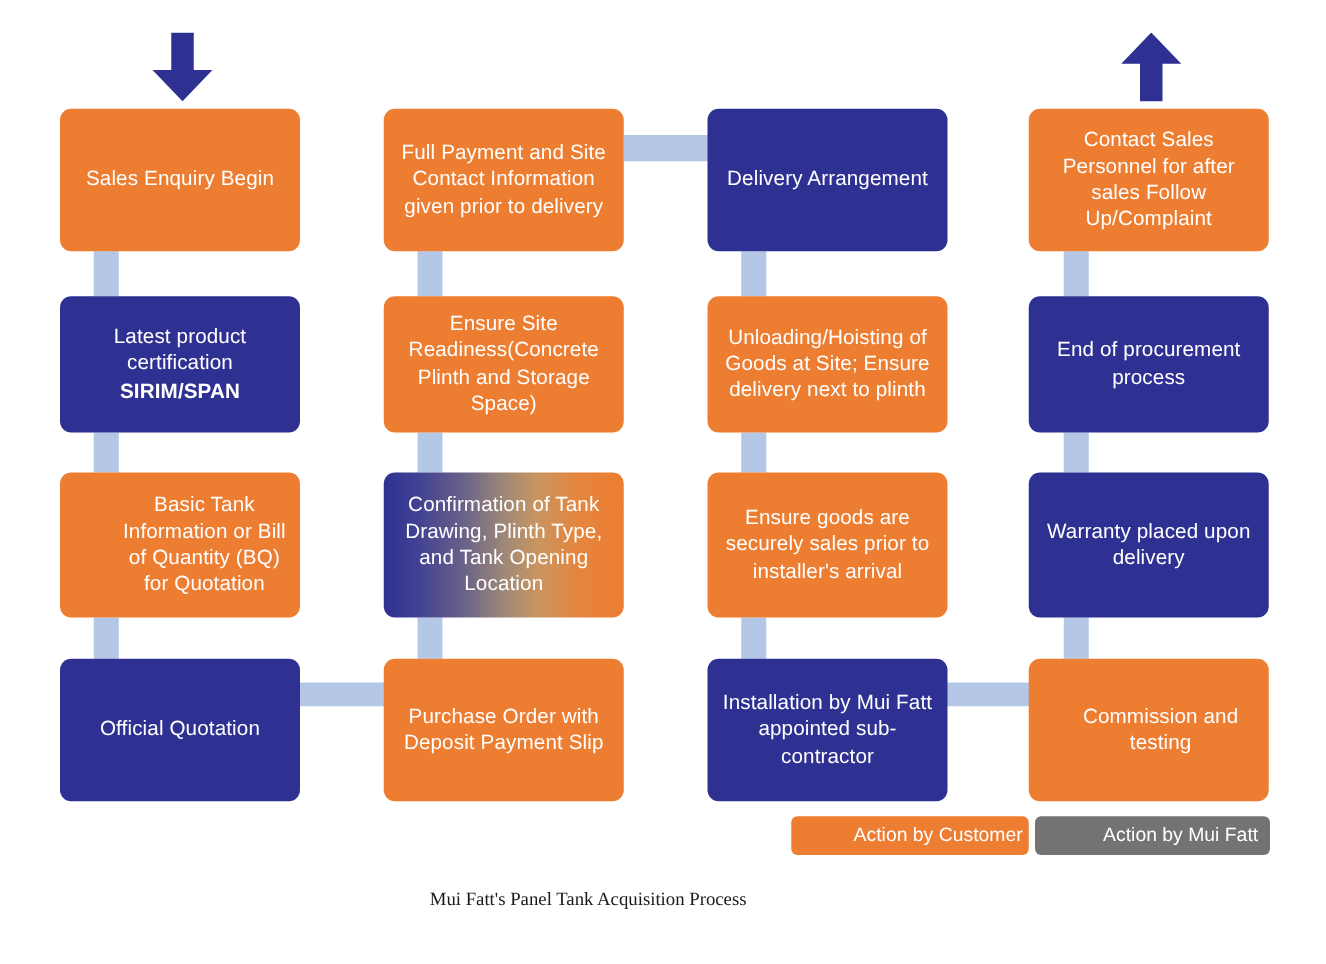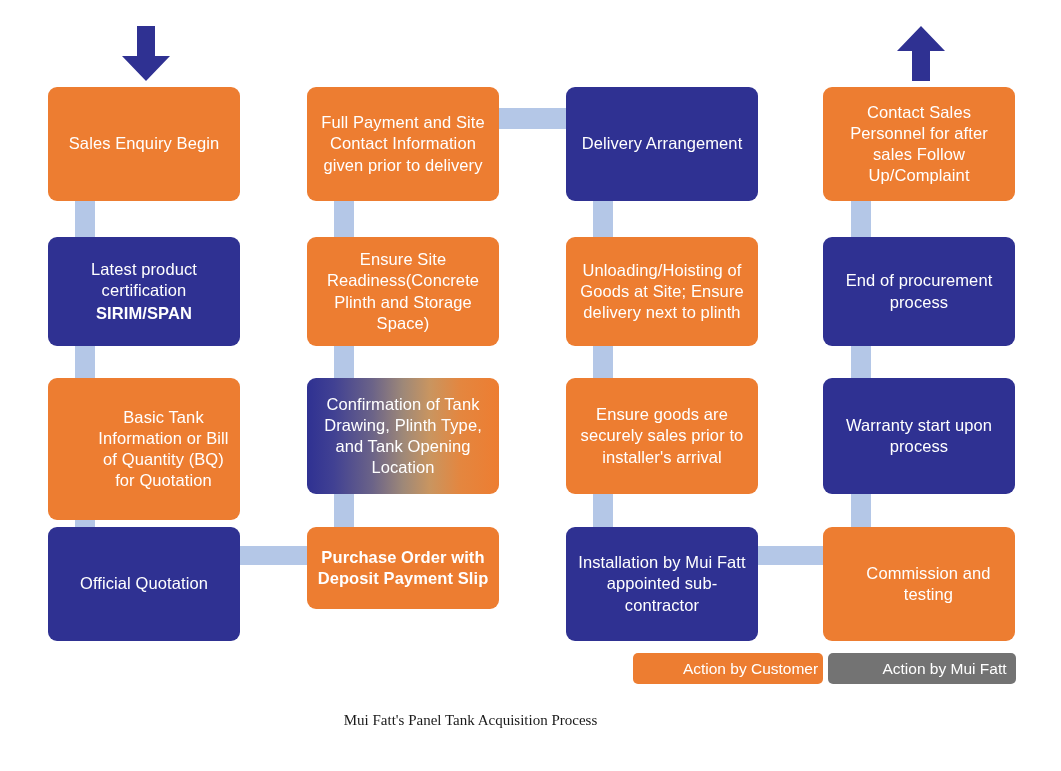--- a/index.html
+++ b/index.html
@@ -137,41 +137,41 @@
     <span class="node-inner">Sales Enquiry Begin</span>
   </div>
 
   <div class="node blue" style="left:48px; top:237px; width:192px; height:109px;">
     <span class="node-inner">
       <span>Latest product certification</span>
       <span class="sub-strong">SIRIM/SPAN</span>
     </span>
   </div>
 
-  <div class="node orange" style="left:48px; top:378px; width:192px; height:142px;padding-left:47px;">
+  <div class="node orange" style="left:48px; top:378px; width:192px; height:116px;padding-left:47px;">
     <span class="node-inner">Basic Tank Information or Bill of Quantity (BQ) for Quotation</span>
   </div>
 
   <div class="node blue" style="left:48px; top:527px; width:192px; height:114px;">
     <span class="node-inner">Official Quotation</span>
   </div>
 
   <div class="node orange" style="left:307px; top:87px; width:192px; height:114px;">
     <span class="node-inner">Full Payment and Site Contact Information given prior to delivery</span>
   </div>
 
   <div class="node orange" style="left:307px; top:237px; width:192px; height:109px;">
     <span class="node-inner">Ensure Site Readiness(Concrete Plinth and Storage Space)</span>
   </div>
 
   <div class="node gradient" style="left:307px; top:378px; width:192px; height:116px;">
     <span class="node-inner">Confirmation of Tank Drawing, Plinth Type, and Tank Opening Location</span>
   </div>
 
-  <div class="node orange" style="left:307px; top:527px; width:192px; height:82px;font-weight:bold;">
+  <div class="node orange" style="left:307px; top:527px; width:192px; height:114px;">
     <span class="node-inner">Purchase Order with Deposit Payment Slip</span>
   </div>
 
   <div class="node blue" style="left:566px; top:87px; width:192px; height:114px;">
     <span class="node-inner">Delivery Arrangement</span>
   </div>
 
   <div class="node orange" style="left:566px; top:237px; width:192px; height:109px;">
     <span class="node-inner">Unloading/Hoisting of Goods at Site; Ensure delivery next to plinth</span>
   </div>
@@ -186,21 +186,21 @@
 
   <div class="node orange" style="left:823px; top:87px; width:192px; height:114px;">
     <span class="node-inner">Contact Sales Personnel for after sales Follow Up/Complaint</span>
   </div>
 
   <div class="node blue" style="left:823px; top:237px; width:192px; height:109px;">
     <span class="node-inner">End of procurement process</span>
   </div>
 
   <div class="node blue" style="left:823px; top:378px; width:192px; height:116px;">
-    <span class="node-inner">Warranty start upon process</span>
+    <span class="node-inner">Warranty placed upon delivery</span>
   </div>
 
   <div class="node orange" style="left:823px; top:527px; width:192px; height:114px;padding-left:27px;">
     <span class="node-inner">Commission and testing</span>
   </div>
 
   <div class="legend-chip orange" style="left:633px; top:653px; width:190px;">
     <span>Action by Customer</span>
   </div>
   <div class="legend-chip blue" style="left:828px; top:653px; width:188px;">

